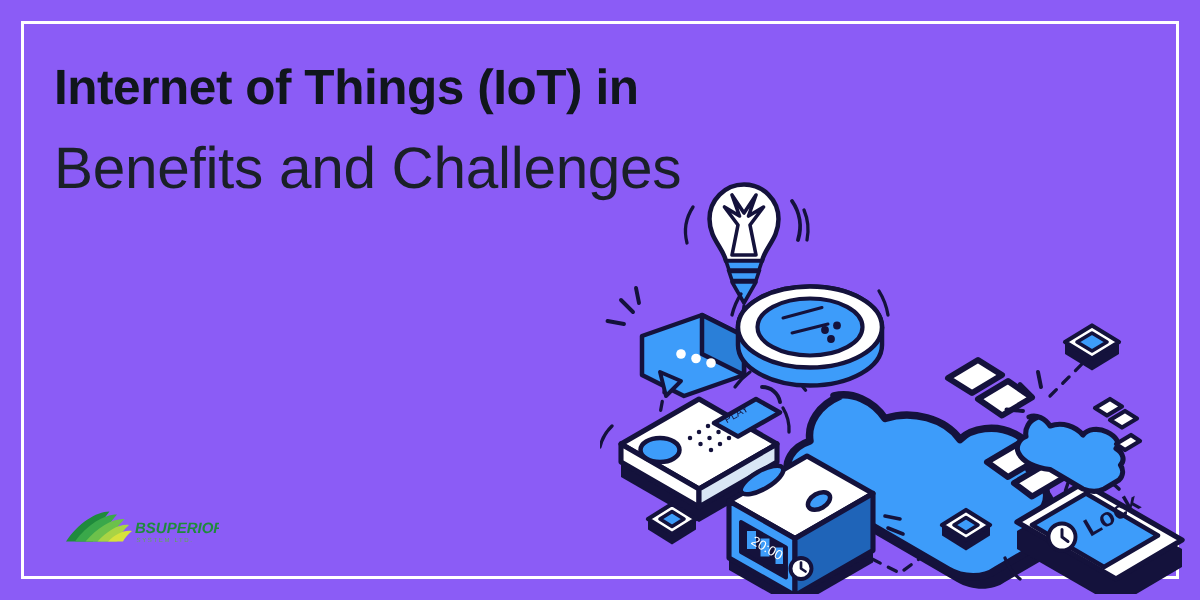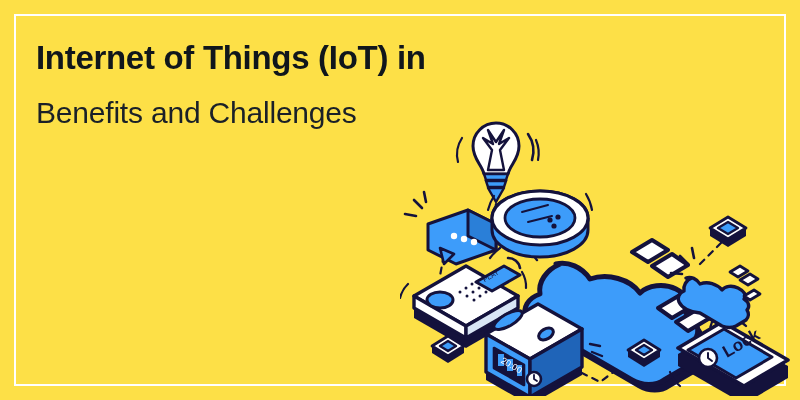--- a/index.html
+++ b/index.html
@@ -4,21 +4,21 @@
 <style>
   html, body {
     margin: 0;
     padding: 0;
     background: #ffffff;
   }
   #banner {
     position: relative;
     width: 800px;
     height: 400px;
-    background: #fde047;
+    background: #8b5cf6;
     overflow: hidden;
     font-family: "Liberation Sans", sans-serif;
   }
   
   #frame {
     position: absolute;
     left: 14px;
     top: 14px;
     width: 772px;
     height: 372px;
@@ -37,21 +37,21 @@
     font-weight: bold;
     font-size: 33px;
     line-height: 48px;
     color: #10161c;
     letter-spacing: -0.3px;
     white-space: nowrap;
   }
   #subtitle {
     font-family: "Liberation Sans", sans-serif;
     font-weight: normal;
-    font-size: 30px;
+    font-size: 39px;
     line-height: 50px;
     color: #1a2028;
     letter-spacing: -0.2px;
     margin-top: 6px;
     white-space: nowrap;
   }
   
   #logo {
     position: absolute;
     left: 42px;
@@ -72,20 +72,35 @@
 
 <div id="banner">
 
   <div id="frame"></div>
 
   <div id="text-block">
     <div class="title-line">Internet of Things (IoT) in</div>
     <div id="subtitle">Benefits and Challenges</div>
   </div>
 
+  <div id="logo">
+    <svg viewBox="0 0 208 60" width="104" height="30">
+      <g>
+        <path d="M4 46 C20 22 44 6 62 6 C52 18 44 32 40 46 Z" fill="#1f8a3c"></path>
+        <path d="M16 46 C32 24 54 10 72 10 C62 21 54 34 50 46 Z" fill="#3aa84a"></path>
+        <path d="M30 46 C46 27 66 15 82 16 C72 26 65 36 61 46 Z" fill="#6cc14b"></path>
+        <path d="M46 46 C60 31 76 22 88 24 C80 31 75 39 72 46 Z" fill="#a9d444"></path>
+        <path d="M60 46 C70 36 82 30 92 32 C86 37 82 42 80 46 Z" fill="#d7e23c"></path>
+      </g>
+      <g>
+        <text x="96" y="34" font-family="Liberation Sans, sans-serif" font-size="20" font-weight="bold" font-style="italic" fill="#1f8a3c">BSUPERIOR</text>
+        <text x="98" y="47" font-family="Liberation Sans, sans-serif" font-size="8" letter-spacing="2.2" fill="#5cae4e">SYSTEM LTD.</text>
+      </g>
+    </svg>
+  </div>
 
   <div id="illustration">
     <svg viewBox="0 0 400 300" width="400" height="300">
 
       <g stroke="#14123c" stroke-width="2.2" fill="none" stroke-dasharray="6 6" stroke-linecap="round">
         <path d="M96 108 L92 136 L68 160"></path>
         <path d="M56 126 L44 158 L40 180"></path>
         <path d="M126 150 L140 168"></path>
         <path d="M70 230 L96 244"></path>
         <path d="M160 266 L200 286 L238 258"></path>

